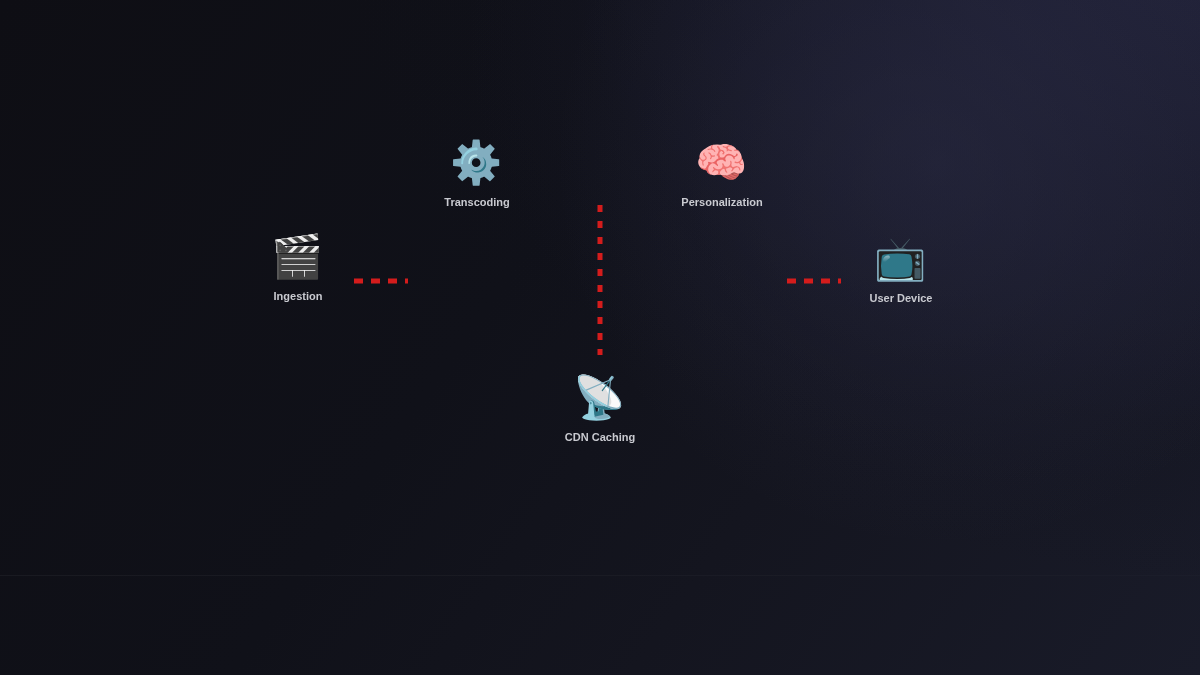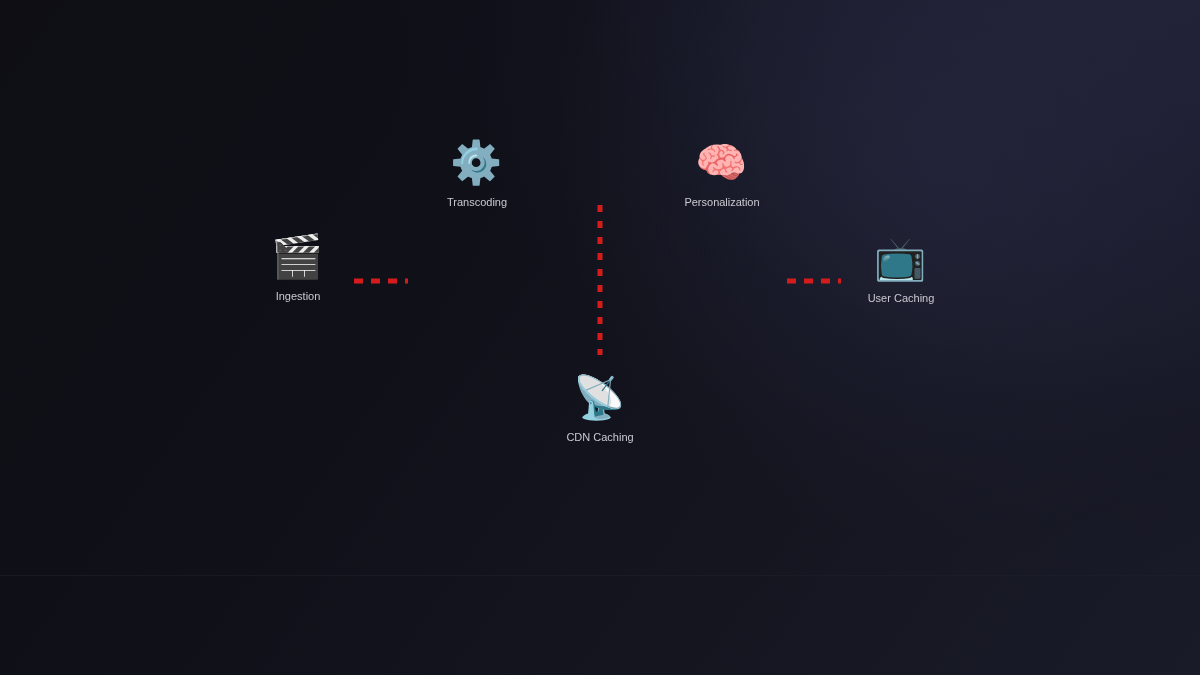--- a/index.html
+++ b/index.html
@@ -50,20 +50,21 @@
     font-family:"DejaVu Sans", sans-serif;
   }
   .node-label {
     display:block;
     margin-top:8px;
     font-size:11px;
     line-height:14px;
     color:#c9cad0;
     font-family:"Liberation Sans", sans-serif;
     white-space:nowrap;
+    font-weight:bold;
   }
 
   
   .edge-h {
     position:absolute;
     height:5px;
     transform:translateY(-50%);
     background-image:linear-gradient(to right, #d41c1c 0 9px, rgba(0,0,0,0) 9px 17px);
     background-repeat:repeat-x;
     background-size:17px 5px;
@@ -109,21 +110,21 @@
       <div class="node" style="left: 722px; top: 174px;">
         <span class="node-icon">🧠</span>
         <span class="node-label">Personalization</span>
       </div>
       <div class="node" style="left: 600px; top: 409px;">
         <span class="node-icon">📡</span>
         <span class="node-label">CDN Caching</span>
       </div>
       <div class="node" style="left: 901px; top: 270px;">
         <span class="node-icon">📺</span>
-        <span class="node-label">User Caching</span>
+        <span class="node-label">User Device</span>
       </div>
     </div>
 
   <div id="footer-rule"></div>
   <div id="footer">
 
     
 
     
     

